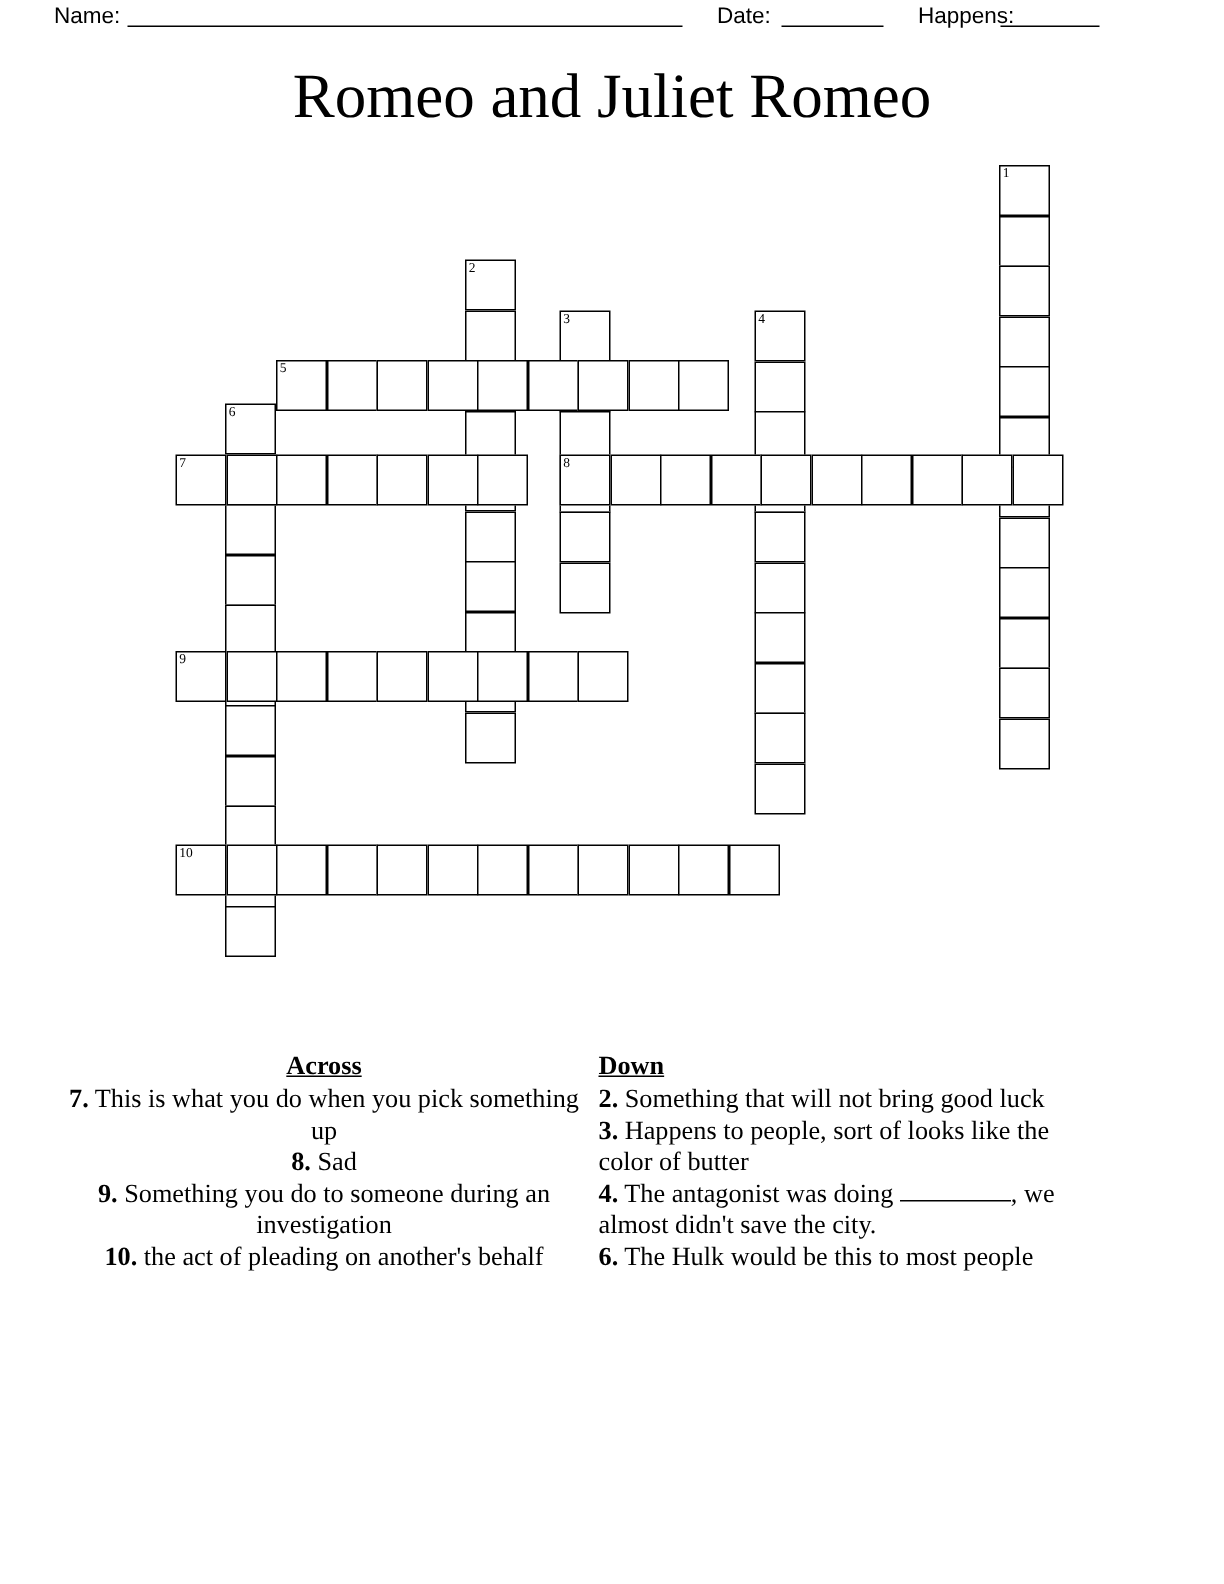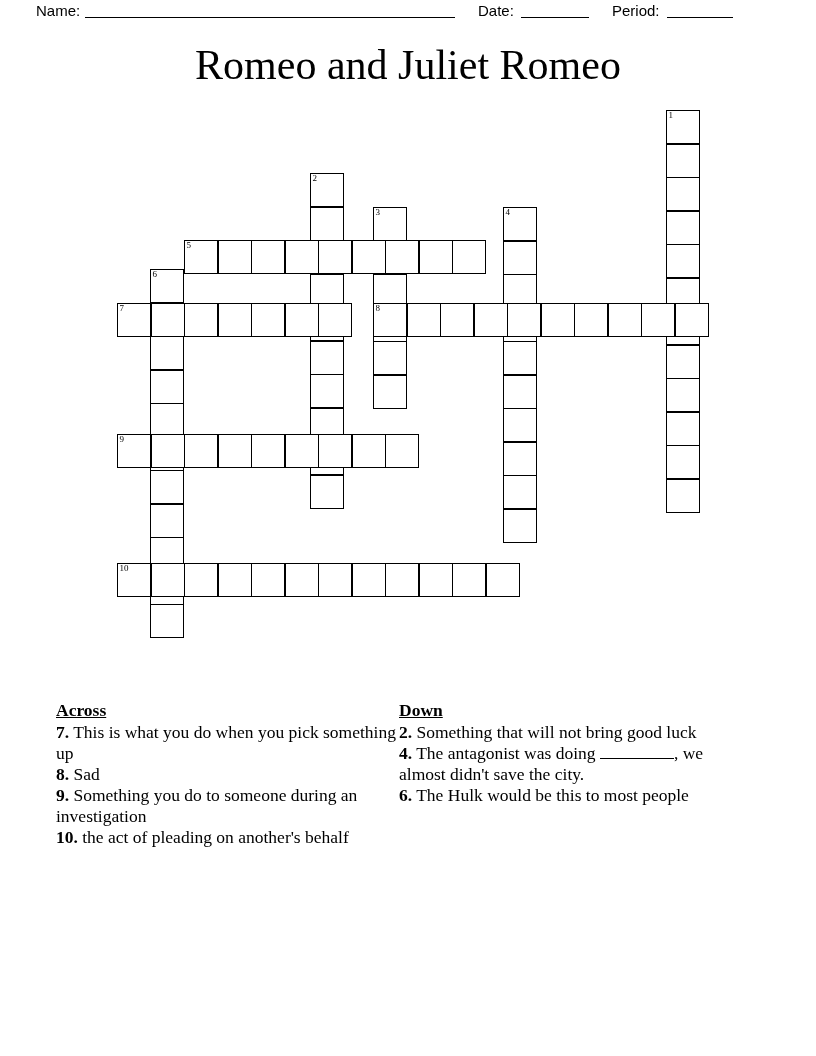--- a/index.html
+++ b/index.html
@@ -87,21 +87,21 @@
     top: 700px;
     width: 816px;
   }
   .clue-col {
     position: absolute;
     top: 0;
     font-family: "Liberation Serif", serif;
     font-size: 17.5px;
     line-height: 21px;
   }
-  #clues-across { left: 56px; width: 340px; }
+  #clues-across { left: 46px; width: 340px; text-align: center; }
   #clues-down  { left: 399px; width: 330px; }
 
   .clue-heading {
     font-weight: bold;
     text-decoration: underline;
     font-size: 17.5px;
     line-height: 21px;
     margin: 0 0 1px 0;
     display: block;
   }
@@ -125,21 +125,21 @@
 </head>
 <body>
 
 <div id="header-row">
   <span class="hdr-label" style="left:36px;">Name:</span>
   <span class="hdr-rule" style="left:85px; top:17px; width:370px;"></span>
 
   <span class="hdr-label" style="left:478px;">Date:</span>
   <span class="hdr-rule" style="left:521px; top:17px; width:68px;"></span>
 
-  <span class="hdr-label" style="left:612px;">Period:</span>
+  <span class="hdr-label" style="left:612px;">Happens:</span>
   <span class="hdr-rule" style="left:667px; top:17px; width:66px;"></span>
 </div>
 
 <h1 id="puzzle-title">Romeo and Juliet Romeo</h1>
 
 <div id="crossword-grid">
     <div class="xw-cell" style="left: 666px; top: 110px;">
       <span class="xw-num">1</span>
     </div>
     <div class="xw-cell" style="left: 666px; top: 143.5px;"></div>
@@ -264,17 +264,18 @@
         <p class="clue-item"><span class="clue-num">7.</span><span class="clue-text"> This is what you do when you pick something up</span></p>
         <p class="clue-item"><span class="clue-num">8.</span><span class="clue-text"> Sad</span></p>
         <p class="clue-item"><span class="clue-num">9.</span><span class="clue-text"> Something you do to someone during an investigation</span></p>
         <p class="clue-item"><span class="clue-num">10.</span><span class="clue-text"> the act of pleading on another's behalf</span></p>
       </div>
   </div>
   <div class="clue-col" id="clues-down">
     <span class="clue-heading">Down</span>
     <div id="down-list">
         <p class="clue-item"><span class="clue-num">2.</span><span class="clue-text"> Something that will not bring good luck</span></p>
+        <p class="clue-item"><span class="clue-num">3.</span><span class="clue-text"> Happens to people, sort of looks like the color of butter</span></p>
         <p class="clue-item"><span class="clue-num">4.</span><span class="clue-text"> The antagonist was doing </span><span class="blank-rule"></span><span class="clue-text">, we almost didn't save the city.</span></p>
         <p class="clue-item"><span class="clue-num">6.</span><span class="clue-text"> The Hulk would be this to most people</span></p>
       </div>
   </div>
 </div>
 
 </body></html>

